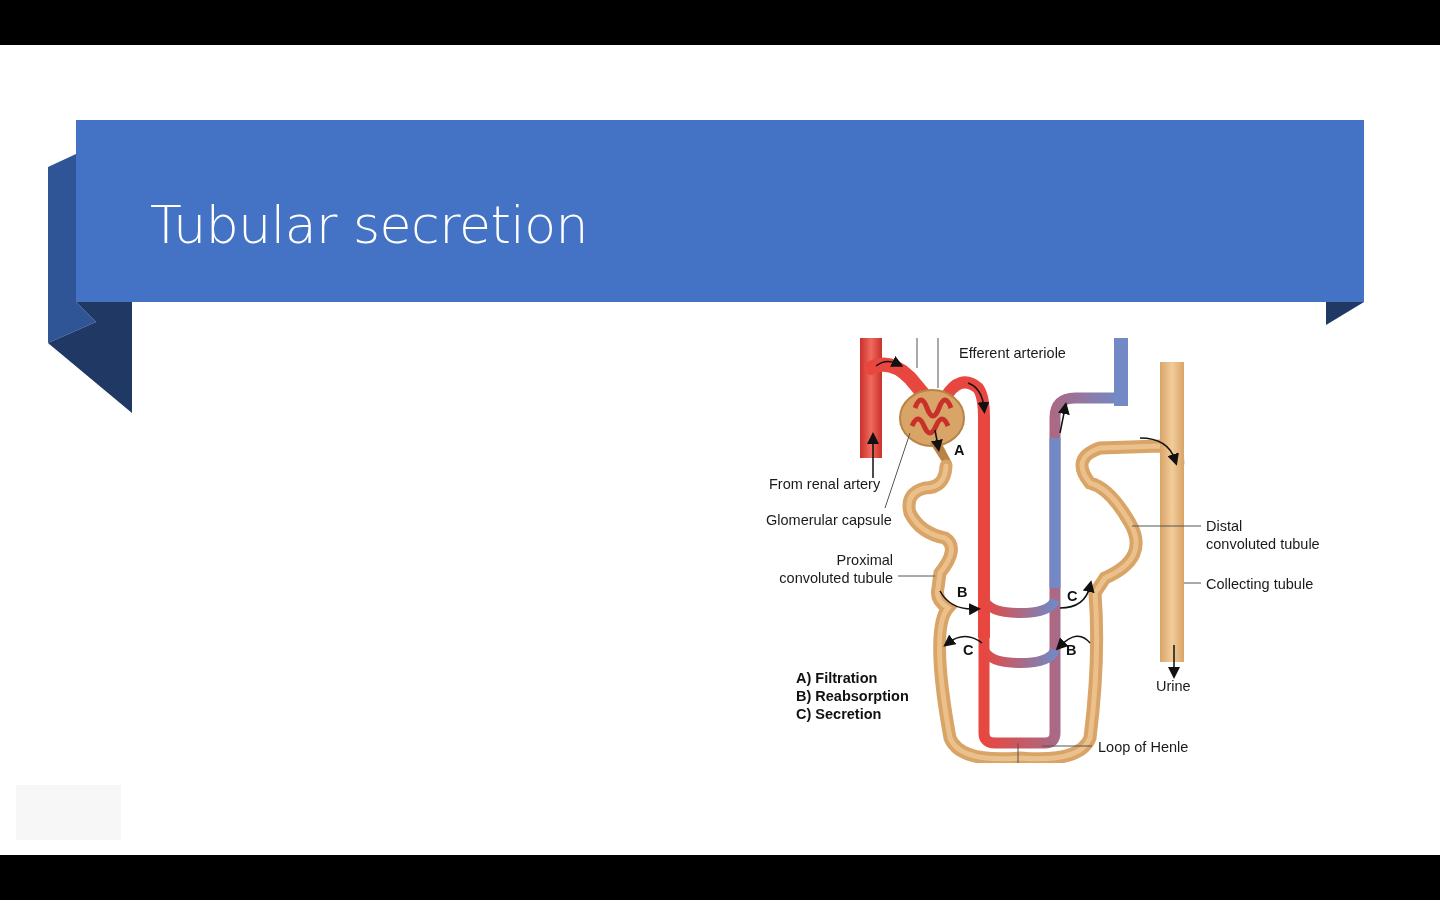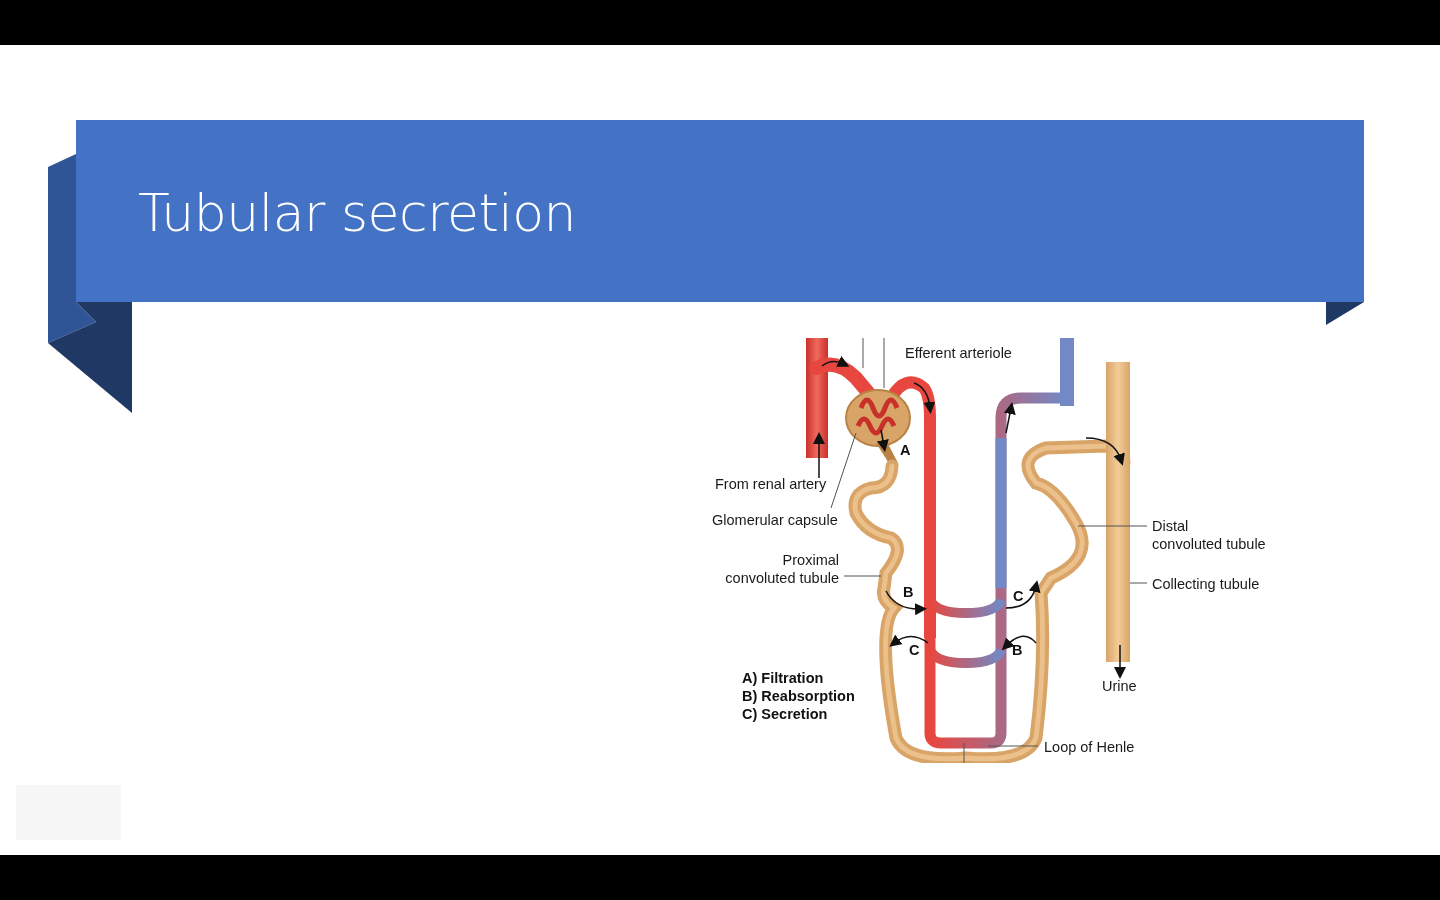--- a/index.html
+++ b/index.html
@@ -1,21 +1,21 @@
 <!DOCTYPE html>
 <html><head>
 <meta charset="utf-8">
 <style>
   html, body { margin: 0; padding: 0; }
   body { width: 1440px; height: 900px; background: #000; position: relative; overflow: hidden; font-family: "Liberation Sans", sans-serif; }
   .slide { position: absolute; left: 0; top: 45px; width: 1440px; height: 810px; background: #ffffff; overflow: hidden; }
   .ribbon-back-left { position: absolute; left: 0; top: 0; }
   .title-bar { position: absolute; left: 76px; top: 75px; width: 1288px; height: 182px; background: #4472c4; }
-  .title { position: absolute; left: 58px; top: 58px; margin: 4px; color: #ffffff; font-family: "DejaVu Sans", sans-serif; font-weight: 300; font-size: 52px; letter-spacing: -0.5px; line-height: 1.2; }
-  .diagram { position: absolute; left: 706px; top: 293px; width: 590px; height: 425px; }
+  .title { position: absolute; left: 58px; top: 58px; margin: 16px; color: #ffffff; font-family: "DejaVu Sans", sans-serif; font-weight: 300; font-size: 52px; letter-spacing: -0.5px; line-height: 1.2; }
+  .diagram { position: absolute; left: 760px; top: 293px; width: 590px; height: 425px; }
   .diagram svg { display: block; }
   .lbl { font-family: "Liberation Sans", sans-serif; font-size: 14.5px; fill: #1a1a1a; }
   .lbl-b { font-family: "Liberation Sans", sans-serif; font-size: 14.5px; font-weight: bold; fill: #111; }
   .footer-ghost { position: absolute; left: 16px; top: 740px; width: 105px; height: 55px; opacity: 0.03; background: #000; }
 </style>
 </head>
 <body>
 
 <div class="slide">
 

